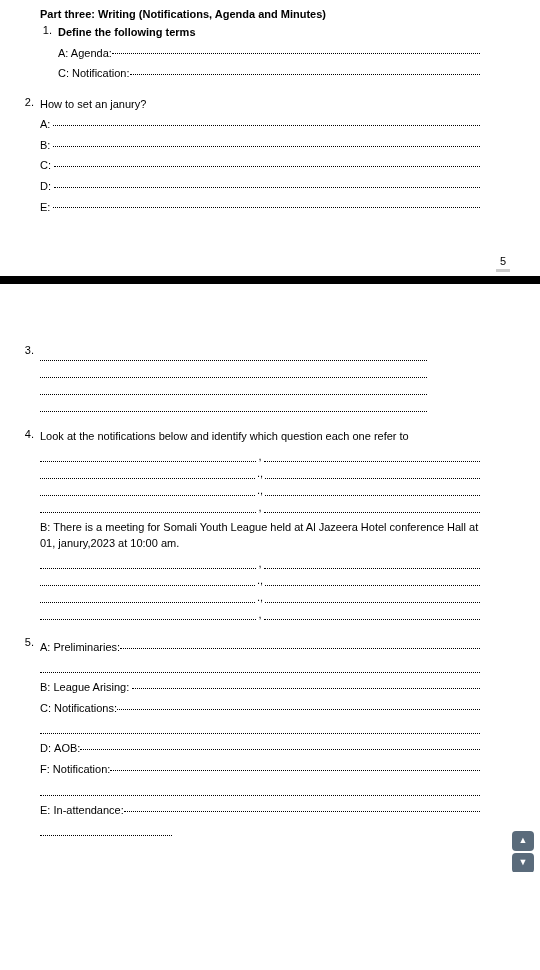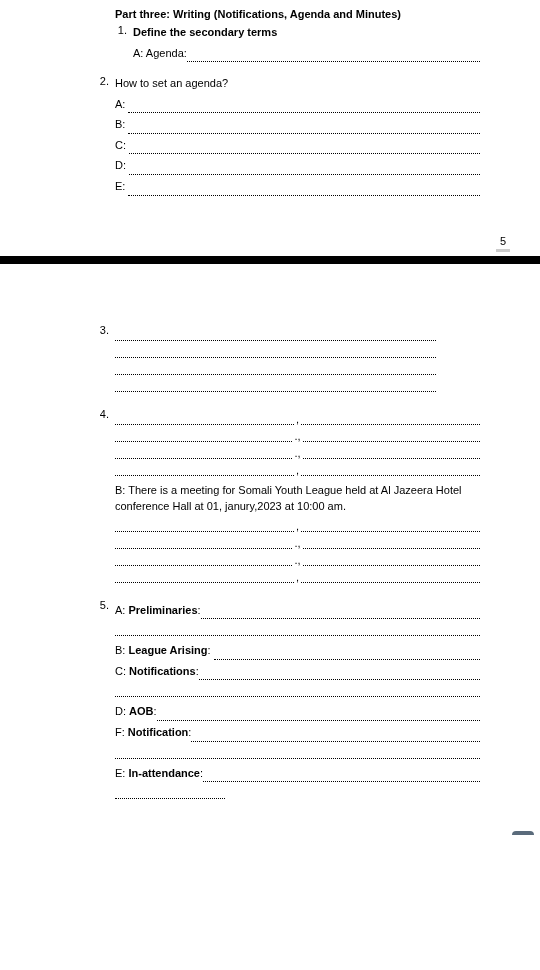--- a/index.html
+++ b/index.html
@@ -5,21 +5,21 @@
   * { margin: 0; padding: 0; box-sizing: border-box; }
   body {
     background: #ffffff;
     font-family: Arial, Helvetica, sans-serif;
     font-size: 11px;
     color: #000;
     width: 540px;
     position: relative;
   }
   .page-section {
-    padding: 8px 60px 20px 115px;
+    padding: 8px 60px 20px 40px;
   }
   .part-title {
     font-weight: bold;
     margin-bottom: 4px;
     font-size: 11px;
   }
   .q-block {
     margin-bottom: 10px;
   }
   .q-header {
@@ -35,21 +35,21 @@
   .q-body {
     flex: 1;
   }
   .q-text {
     margin-bottom: 4px;
     line-height: 1.5;
   }
   .q-text.bold { font-weight: bold; }
   .fill-line {
     display: flex;
-    align-items: flex-end;
+    align-items: flex-start;
     margin: 3px 0;
     line-height: 1.6;
   }
   .fill-line .label {
     white-space: pre;
   }
   .fill-line .dots {
     flex: 1;
     border-bottom: 1px dotted #000;
     height: 0.9em;
@@ -101,46 +101,50 @@
     color: #fff;
     width: 22px;
     height: 20px;
     border-radius: 4px;
     margin: 1px 0;
     text-align: center;
     line-height: 18px;
     font-size: 9px;
     cursor: pointer;
   }
-  b { font-weight: bold; }
+  b { font-weight: normal; }
 </style>
 </head>
 <body>
 
 <div class="page-section">
   <div class="part-title">Part three: Writing (Notifications, Agenda and Minutes)</div>
 
   <div class="q-block">
     <div class="q-header">
       <div class="q-num">1.</div>
       <div class="q-body">
-        <div class="q-text bold">Define the secondary terms</div>
+        <div class="q-text bold">Define the following terms</div>
         <div class="fill-line">
             <span class="label">A: Agenda:</span>
             <span class="dots"></span>
           </div>
+        <div class="fill-line">
+            <span class="label">C: Notification:</span>
+            <span class="dots"></span>
+          </div>
       </div>
     </div>
   </div>
 
   <div class="q-block" style="margin-left:-18px;">
     <div class="q-header">
       <div class="q-num">2.</div>
       <div class="q-body">
-        <div class="q-text">How to set an agenda?</div>
+        <div class="q-text">How to set an janury?</div>
         <div class="fill-line">
             <span class="label">A: </span>
             <span class="dots"></span>
           </div>
         <div class="fill-line">
             <span class="label">B: </span>
             <span class="dots"></span>
           </div>
         <div class="fill-line">
             <span class="label">C: </span>
@@ -176,20 +180,21 @@
         <div class="dot-row" style="width:88%;"></div>
         <div class="dot-row" style="width:88%;"></div>
       </div>
     </div>
   </div>
 
   <div class="q-block" style="margin-left:-18px;">
     <div class="q-header">
       <div class="q-num">4.</div>
       <div class="q-body">
+        <div class="q-text">Look at the notifications below and identify which question each one refer to</div>
         <div class="split-row">
             <span class="half"></span>
             <span class="sep">,</span>
             <span class="half"></span>
           </div>
         <div class="split-row">
             <span class="half"></span>
             <span class="sep">.,</span>
             <span class="half"></span>
           </div>

